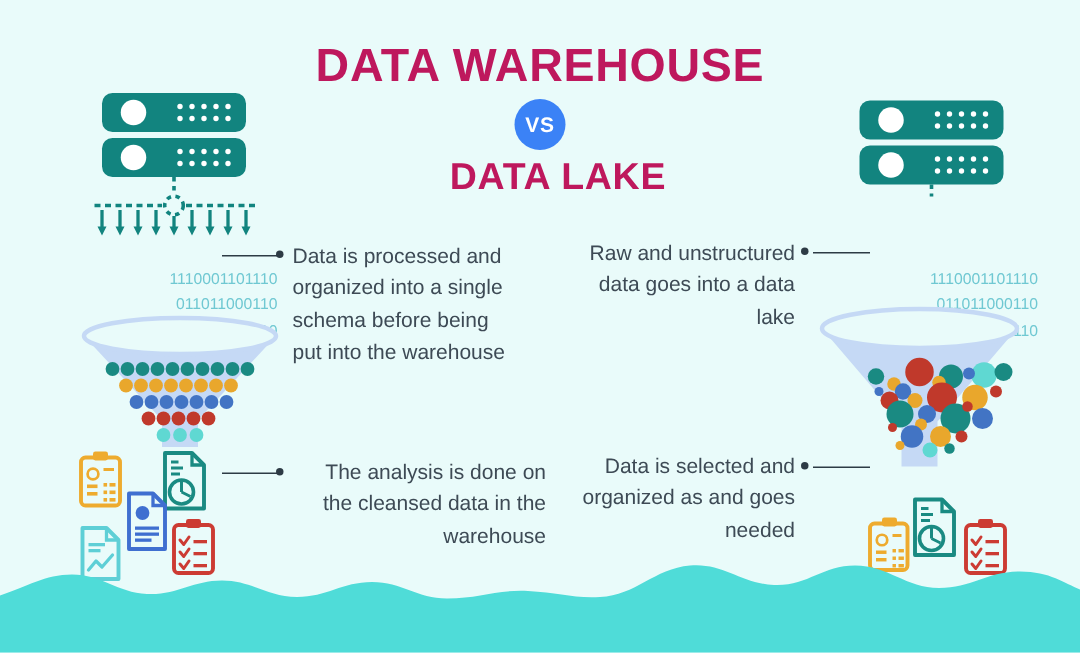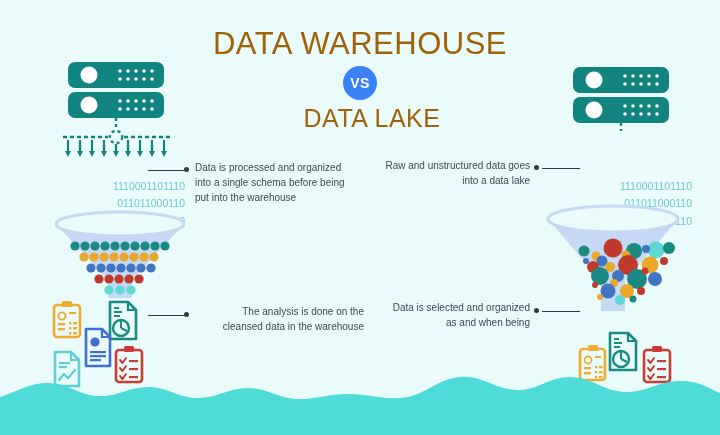--- a/index.html
+++ b/index.html
@@ -8,42 +8,42 @@
     background:#e9fbfa;
     font-family:"Liberation Sans", sans-serif;
     position:relative;
   }
   .stage{position:absolute;left:0;top:0;width:720px;height:435px;}
   .abs{position:absolute;}
 
   
   #title-block{left:0;top:28px;width:720px;text-align:center;}
   .title-line{
-    font-size:30px;font-weight:normal;color:#a16207;
+    font-size:30px;font-weight:bold;color:#be185d;
     letter-spacing:.5px;line-height:1.0;
   }
   #title-warehouse{font-size:31px;}
   #title-lake{font-size:25px;margin-left:24px;}
   #vs-badge{
     width:34px;height:34px;border-radius:50%;
     background:#3b82f6;color:#ffffff;
     font-size:14px;font-weight:bold;
     display:flex;align-items:center;justify-content:center;
     margin:7px auto 6px auto;letter-spacing:.5px;
   }
 
   
   .binary-group{font-size:10.5px;color:#6fc8d2;line-height:1.65;text-align:right;}
   .binary-group div{white-space:nowrap;}
   #binary-left{left:55px;top:178px;width:130px;}
   #binary-right{left:562px;top:178px;width:130px;}
 
   
   .copy{
-    font-size:10px;color:#3d4a55;line-height:1.52;
+    font-size:14px;color:#3d4a55;line-height:1.52;
   }
   #copy-tl{left:195px;top:160px;width:150px;text-align:left;}
   #copy-bl{left:209px;top:304px;width:155px;text-align:right;}
   #copy-tr{left:385px;top:158px;width:145px;text-align:right;}
   #copy-br{left:385px;top:300px;width:145px;text-align:right;}
 
   
   .conn{height:10px;}
   .conn .bar{position:absolute;top:4.5px;height:1.2px;background:#2d3b45;}
   .conn .dot{position:absolute;top:2px;width:5px;height:5px;border-radius:50%;background:#2d3b45;}
@@ -278,21 +278,21 @@
     <span class="dot"></span>
   </div>
   <div class="abs conn" id="conn-br">
     <span class="bar"></span>
     <span class="dot"></span>
   </div>
 
   <div class="abs copy" id="copy-tl">Data is processed and organized into a single schema before being put into the warehouse</div>
   <div class="abs copy" id="copy-bl">The analysis is done on the cleansed data in the warehouse</div>
   <div class="abs copy" id="copy-tr">Raw and unstructured data goes into a data lake</div>
-  <div class="abs copy" id="copy-br">Data is selected and organized as and when being</div>
+  <div class="abs copy" id="copy-br">Data is selected and organized as and goes needed</div>
 
   <div class="abs" style="left:46px;top:296px;">
     <svg width="110" height="94" viewBox="0 0 110 94">
 
       <g>
         <rect x="8" y="9" width="26" height="32" rx="3" fill="none" stroke="#eeab2e" stroke-width="2.6"></rect>
         <rect x="16" y="5" width="10" height="6" rx="1.6" fill="#eeab2e"></rect>
         <circle cx="16" cy="20" r="3.6" fill="none" stroke="#eeab2e" stroke-width="1.8"></circle>
         <rect x="23" y="16" width="7" height="2" fill="#eeab2e"></rect>
         <rect x="12" y="27" width="7" height="2.4" fill="#eeab2e"></rect>

